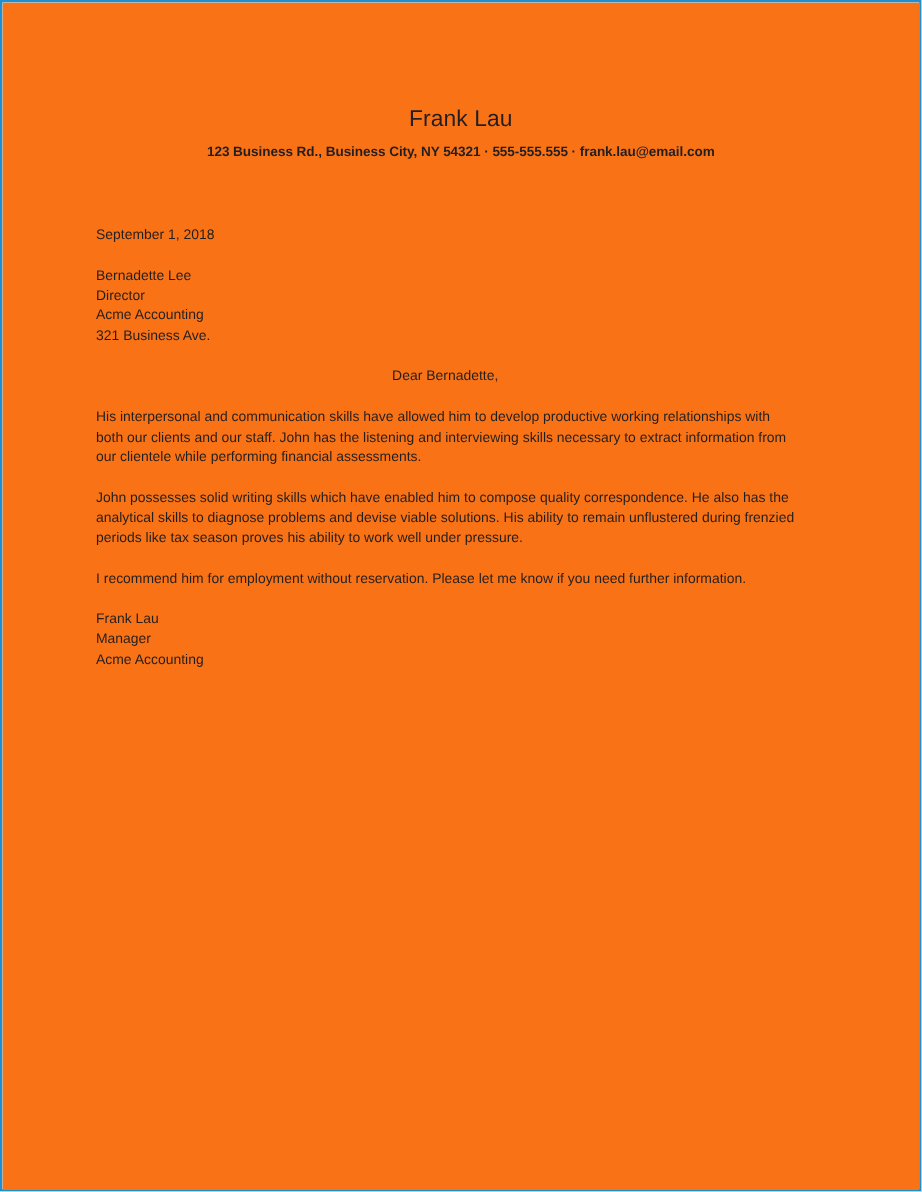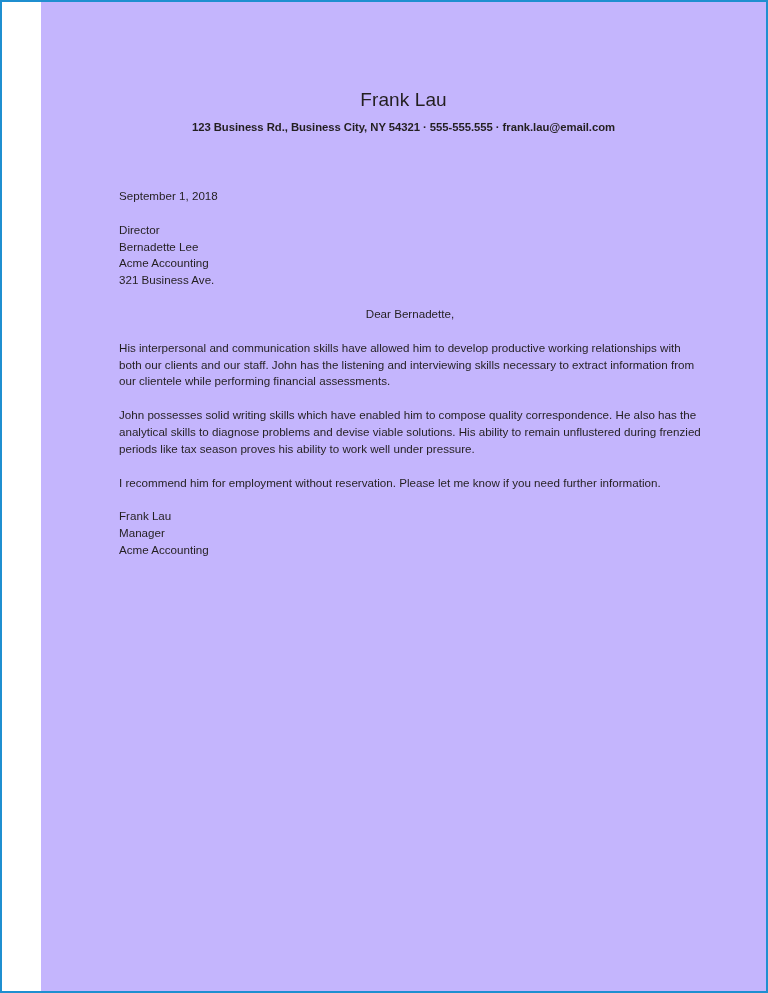--- a/index.html
+++ b/index.html
@@ -19,22 +19,21 @@
     font-family: "Liberation Sans", sans-serif;
     color: #231f20;
   }
 
   .sheet {
     position: absolute;
     left: 0;
     top: 0;
     right: 0;
     bottom: 0;
-    background: #c4b5fd;
-    margin-left: 39px;
+    background: #f97316;
   }
 
   
   .letterhead {
     position: absolute;
     left: 0;
     right: 0;
     top: 86px;
     text-align: center;
   }
@@ -105,22 +104,22 @@
     <div class="letterhead">
       <div class="sender-name">Frank Lau</div>
       <div class="sender-contact">123 Business Rd., Business City, NY 54321 · 555-555.555 · frank.lau@email.com</div>
     </div>
 
     <div class="body-block">
 
       <div class="letter-line date-line">September 1, 2018</div>
 
       <div class="recipient-block">
+        <div class="letter-line">Bernadette Lee</div>
         <div class="letter-line">Director</div>
-        <div class="letter-line">Bernadette Lee</div>
         <div class="letter-line">Acme Accounting</div>
         <div class="letter-line">321 Business Ave.</div>
       </div>
 
       <div class="letter-line salutation">Dear Bernadette,</div>
 
       <p class="letter-para">His interpersonal and communication skills have allowed him to develop productive working relationships with both our clients and our staff. John has the listening and interviewing skills necessary to extract information from our clientele while performing financial assessments.</p>
       <p class="letter-para">John possesses solid writing skills which have enabled him to compose quality correspondence. He also has the analytical skills to diagnose problems and devise viable solutions. His ability to remain unflustered during frenzied periods like tax season proves his ability to work well under pressure.</p>
       <p class="letter-para">I recommend him for employment without reservation. Please let me know if you need further information.</p>
 

